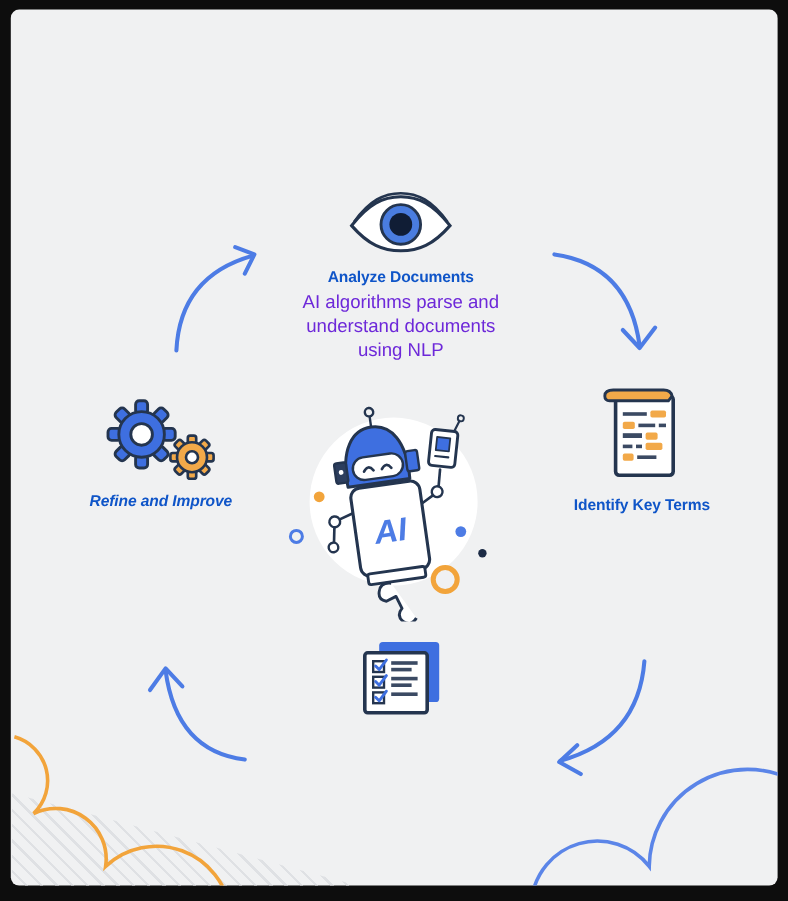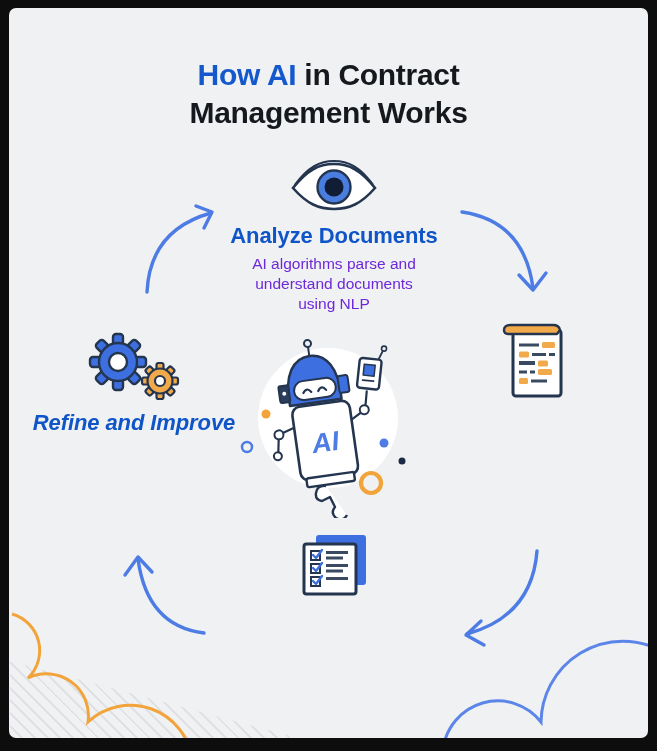--- a/index.html
+++ b/index.html
@@ -7,21 +7,21 @@
   .stage{position:relative;width:657px;height:751px;background:#0d0d0d;overflow:hidden;}
   .frame{position:absolute;left:9px;top:8px;right:9px;bottom:13px;background:#f0f1f2;border-radius:7px;overflow:hidden;}
   .canvas{position:absolute;left:-9px;top:-8px;width:657px;height:751px;}
 
   .title{position:absolute;left:0;top:56px;width:657px;text-align:center;
          font-size:30px;font-weight:700;line-height:38px;color:#15181d;letter-spacing:-0.3px;}
   .title .hl{color:#1458cd;}
 
   .step{position:absolute;text-align:center;}
   .step .icon-wrap{display:flex;justify-content:center;}
-  .step h2{margin:9px 0 5px 0;font-size:22px;font-weight:700;color:#0f55c8;letter-spacing:-0.1px;}
+  .step h2{margin:9px 0 5px 0;font-size:13px;font-weight:700;color:#0f55c8;letter-spacing:-0.1px;}
   .step p{margin:0;font-size:15.5px;line-height:20px;color:#6d28d9;white-space:pre-line;}
 
   .step-analyze{left:194px;top:158px;width:280px;}
   .step-identify{left:430px;top:320px;width:210px;}
   .step-automate{left:180px;top:533px;width:300px;}
   .step-refine{left:28px;top:329px;width:212px;font-style:italic;}
 
   .decor-layer{position:absolute;left:0;top:0;width:657px;height:751px;pointer-events:none;}
   .robot-layer{position:absolute;left:240px;top:328px;width:180px;height:190px;pointer-events:none;}
 
@@ -57,24 +57,20 @@
             <path d="M204 633 Q147 626 138 559"></path>
             <path d="M125 575 L138 557 L152 572"></path>
           </g>
         </g>
 
         <path d="M12 614 A38 38 0 0 1 28 678 A42 42 0 0 1 88 722 A62 62 0 0 1 192 760" fill="none" stroke="#f2a43b" stroke-width="3"></path>
 
         <path d="M443 750 A55 55 0 0 1 541 722 A82 82 0 0 1 660 650" fill="none" stroke="#5b85e8" stroke-width="3"></path>
       </svg>
 
-      <div class="title">
-        <div><span class="hl">How AI</span><span> in Contract</span></div>
-        <div>Management Works</div>
-      </div>
 
       <div class="step step-analyze">
         <div class="icon-wrap">
           <svg width="90" height="56" viewBox="0 0 90 56">
             <path d="M6 27 C19 9 31 3 45 3 C59 3 71 9 84 27" fill="none" stroke="#24354f" stroke-width="2.2"></path>
             <path d="M4 30 C18 12 30 6 45 6 C60 6 72 12 86 30 C72 46 60 51 45 51 C30 51 18 46 4 30 Z" fill="#ffffff" stroke="#24354f" stroke-width="2.6"></path>
             <circle cx="45" cy="29" r="16.5" fill="#4a7de0" stroke="#24354f" stroke-width="2.4"></circle>
             <circle cx="45" cy="29" r="9.5" fill="#101d35"></circle>
           </svg>
         </div>
@@ -98,20 +94,21 @@
               <rect x="22" y="41" width="16" height="4" fill="#3b4a63"></rect>
               <rect x="41" y="40.5" width="10" height="6" rx="1.5" fill="#f2a949"></rect>
               <rect x="22" y="50.5" width="8" height="3" fill="#3b4a63"></rect>
               <rect x="33" y="50.5" width="5" height="3" fill="#3b4a63"></rect>
               <rect x="41" y="49" width="14" height="6" rx="1.5" fill="#f2a949"></rect>
               <rect x="22" y="58" width="9" height="6" rx="1.5" fill="#f2a949"></rect>
               <rect x="34" y="59.5" width="16" height="3" fill="#3b4a63"></rect>
             </g>
           </svg>
         </div>
+        <h2>Identify Key Terms</h2>
       </div>
 
       <div class="step step-automate">
         <div class="icon-wrap">
           <svg width="80" height="64" viewBox="0 0 80 64">
             <rect x="26" y="2" width="50" height="50" rx="3" fill="#3e6fe0"></rect>
             <rect x="14" y="11" width="52" height="50" rx="2.5" fill="#ffffff" stroke="#24354f" stroke-width="3"></rect>
             <g>
               <rect x="21" y="18" width="9" height="9" fill="#ffffff" stroke="#24354f" stroke-width="2"></rect>
               <path d="M23 22 l3 3 l6 -8" fill="none" stroke="#3e6fe0" stroke-width="2.4" stroke-linecap="round" stroke-linejoin="round"></path>

